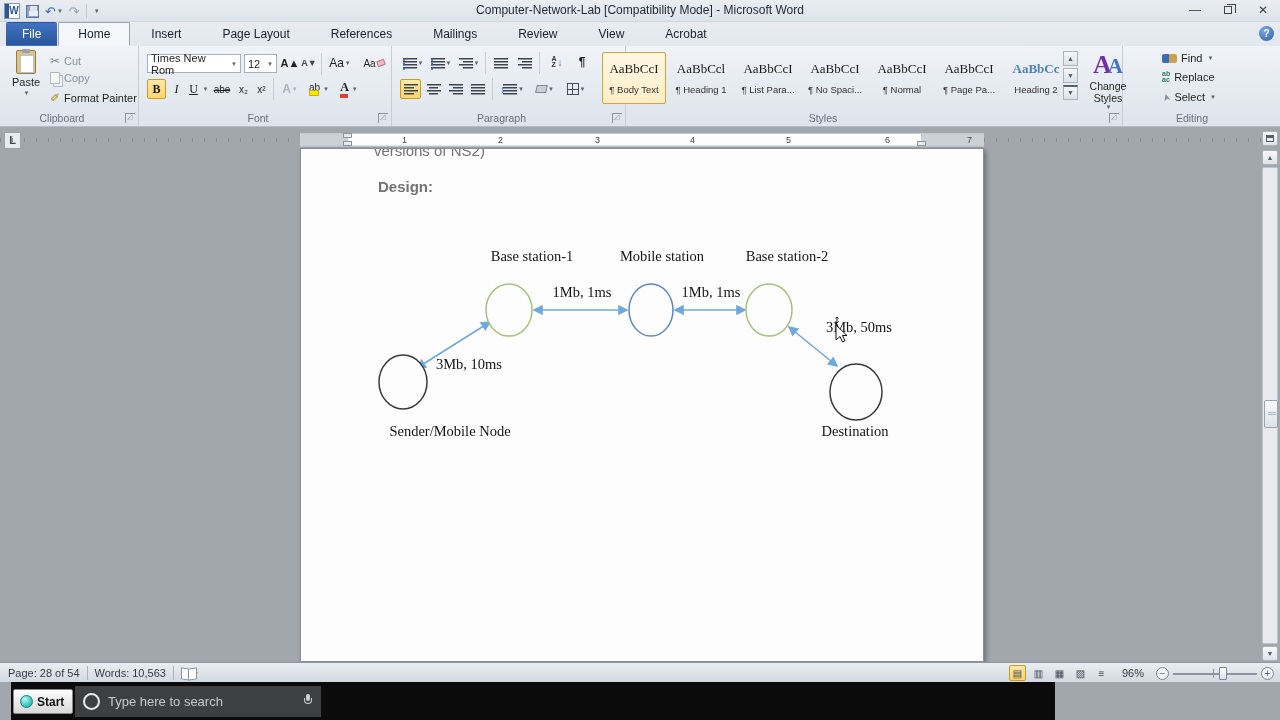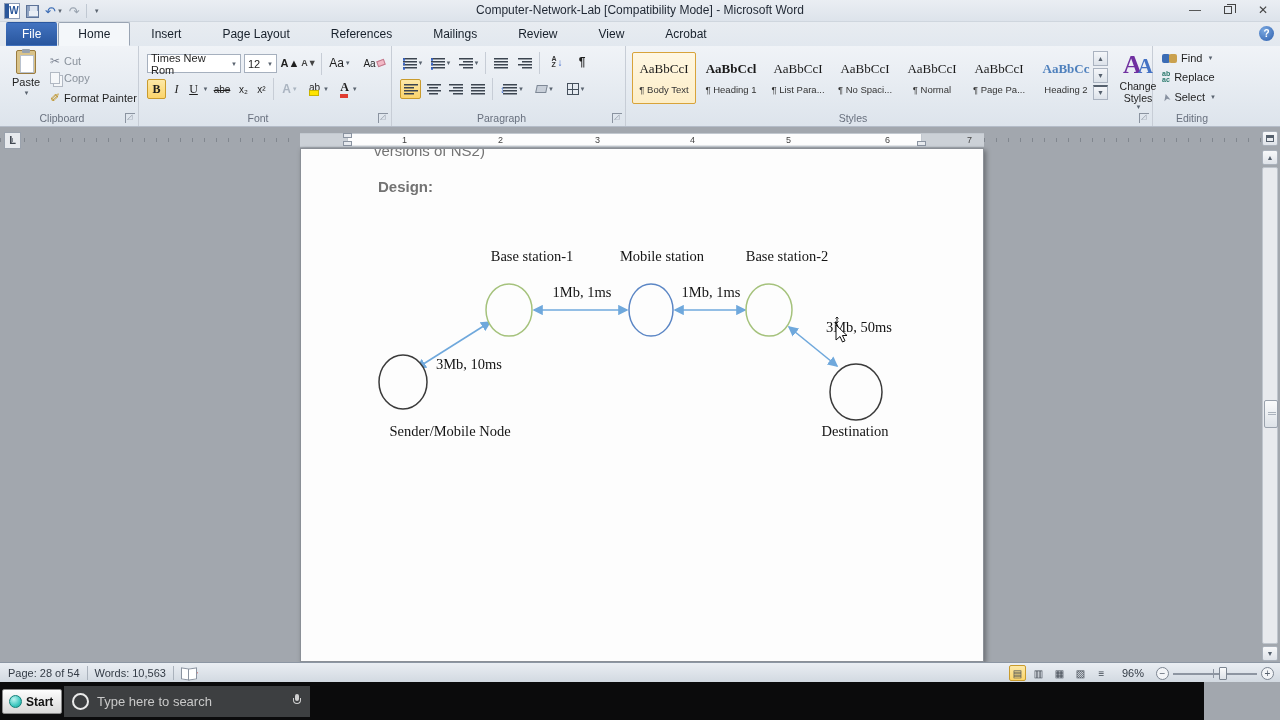--- a/index.html
+++ b/index.html
@@ -144,21 +144,21 @@
   #ztrack { position:relative; width:84px; height:13px; }
   #ztrack .line { position:absolute; left:0; right:0; top:6px; height:2px; background:#8d95a1; }
   #ztrack .notch { position:absolute; left:40px; top:2px; width:1px; height:9px; background:#8d95a1; }
   #zthumb { position:absolute; left:46px; top:0; width:8px; height:13px; background:linear-gradient(#fafbfc,#dde2e8); border:1px solid #7c8591; border-radius:1px; }
   .bookic { position:relative; width:16px; height:12px; }
   .bookic::before,.bookic::after { content:""; position:absolute; top:1px; width:7px; height:10px; background:#fff; border:1px solid #8a93a0; }
   .bookic::before { left:0; transform:skewY(8deg);} .bookic::after { right:0; transform:skewY(-8deg); }
   .bookic i { position:absolute; right:-2px; bottom:-2px; color:#cf2b2b; font-size:9px; font-style:normal; font-weight:bold; }
 
   
-  #taskbar { position:absolute; left:0; top:682px; width:1204px; height:38px; background:#0b0b0c; color:#e8e8e8; }
+  #taskbar { position:absolute; left:11px; top:682px; width:1044px; height:38px; background:#0b0b0c; color:#e8e8e8; }
   #startbtn { position:absolute; left:2px; top:7px; width:60px; height:25px; background:linear-gradient(#fdfdfd,#d8d8d8);
      border:1px solid #8a8a8a; border-radius:2px; display:flex; align-items:center; gap:4px; padding:0 6px; color:#111; font-weight:bold; font-size:12px; }
   .orb { width:13px; height:13px; border-radius:50%; background:radial-gradient(circle at 35% 30%, #bdf3f0, #3fc8c0 60%, #1d9e96); border:1px solid #128078; }
   #searchbox { position:absolute; left:64px; top:4px; width:246px; height:31px; background:#3d3f41; display:flex; align-items:center; padding:0 8px; gap:8px; }
   .searchring { width:17px; height:17px; border:2.5px solid #eaeaea; border-radius:50%; }
   #search-text { color:#c9c9c9; font-size:13px; }
   .micic { position:absolute; right:9px; top:8px; width:8px; height:11px; }
   .micic::before { content:""; position:absolute; left:2px; top:0; width:4px; height:7px; background:#cfcfcf; border-radius:2px; }
   .micic::after { content:""; position:absolute; left:0; top:4px; width:6px; height:5px; border:1px solid #cfcfcf; border-top:none; border-radius:0 0 5px 5px; }
 </style>
@@ -328,28 +328,28 @@
           <span class="mini-caret" style="font-size:6px;">▼</span>
       </div>
       <div class="ib" style="left:170px;top:33px;width:28px;">
         <span class="gridic"></span>
           <span class="mini-caret" style="font-size:6px;">▼</span>
       </div>
       <div class="gcap">Paragraph</div>
       <div class="launcher"></div>
     </div>
 
-    <div class="group" style="left:624px;width:529px;">
+    <div class="group" style="left:594px;width:529px;">
       <div id="stylecards">
           <div class="scard sel">
             <div class="samp" style="color: rgb(26, 26, 26);">AaBbCcI</div>
             <div class="slab">¶ Body Text</div>
           </div>
           <div class="scard">
-            <div class="samp" style="color: rgb(26, 26, 26); font-weight: bold;">AaBbCcl</div>
+            <div class="samp" style="color: rgb(26, 26, 26); font-weight: normal;">AaBbCcl</div>
             <div class="slab">¶ Heading 1</div>
           </div>
           <div class="scard">
             <div class="samp" style="color: rgb(26, 26, 26);">AaBbCcI</div>
             <div class="slab">¶ List Para...</div>
           </div>
           <div class="scard">
             <div class="samp" style="color: rgb(26, 26, 26);">AaBbCcI</div>
             <div class="slab">¶ No Spaci...</div>
           </div>

